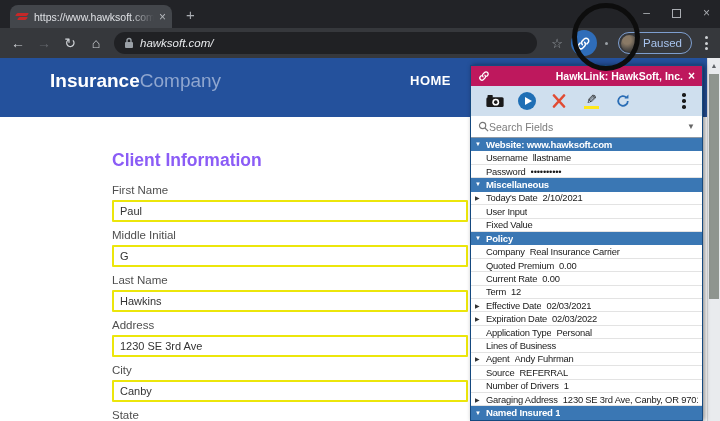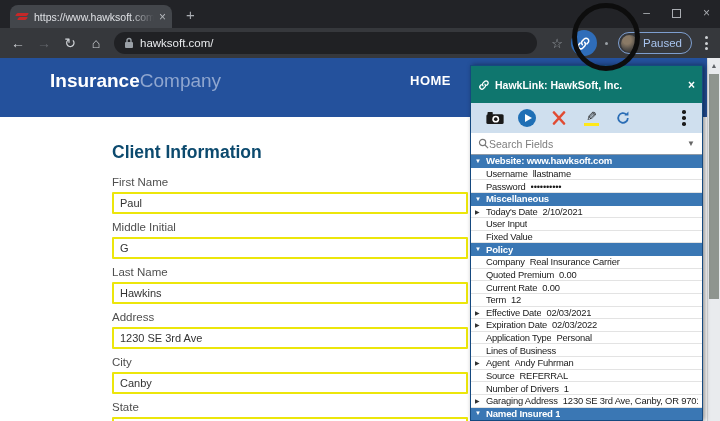--- a/index.html
+++ b/index.html
@@ -20,21 +20,21 @@
   .newtab { position:absolute; left:186px; top:4px; color:#a9acb1; font-size:15px; line-height:22px; }
   .wincontrols { position:absolute; right:10px; top:0; height:26px; display:flex; align-items:center; gap:22px; color:#a9acb1; }
   .wincontrols span { font-size:12px; }
   .maxbox { width:9px; height:9px; border:1.3px solid #a9acb1; display:inline-block; }
 
   .toolbar { position:absolute; left:0; top:28px; width:720px; height:30px; background:#36383c;
              display:flex; align-items:center; padding:0 6px; gap:2px; }
   .navbtn { width:24px; text-align:center; font-size:14px; color:#cfd2d6; flex:none; }
   .navbtn.dim { color:#63666b; }
   .urlbar { flex:1; height:22px; background:#202124; border-radius:11px; margin:0 8px 0 4px;
-            display:flex; align-items:center; padding:0 10px; gap:6px; min-width:0; }
+            display:flex; align-items:center; padding:0 10px; gap:6px; min-width:0;font-style:italic; }
   .urltext { color:#e8eaed; font-size:11.5px; white-space:nowrap; }
   .star { width:20px; text-align:center; color:#9aa0a6; font-size:13px; flex:none;}
   .extbtn { width:26px; height:26px; border-radius:50%; background:#2f6db9; display:flex; align-items:center; justify-content:center; flex:none; margin:0 2px; }
   .ovdot { width:3px; height:3px; border-radius:50%; background:#9aa0a6; flex:none; margin:0 4px; }
   .profilepill { height:22px; border:1px solid #7e9fd0; border-radius:12px; display:flex; align-items:center;
                  gap:5px; padding:0 9px 0 2px; flex:none; margin:0 4px; }
   .avatar { width:17px; height:17px; border-radius:50%; flex:none;
             background:radial-gradient(circle at 35% 30%, #8a7a66 0 25%, #55504a 55%, #23211f 100%); }
   .paused { color:#a8c4ef; font-size:11.5px; }
   .vdots { display:flex; flex-direction:column; gap:2.5px; align-items:center; width:16px; flex:none;}
@@ -43,34 +43,34 @@
   
   .ring { position:absolute; left:572px; top:3px; width:68px; height:68px; border:5px solid #0d0d0d;
           border-radius:50%; z-index:60; pointer-events:none; }
 
   
   .page { position:absolute; left:0; top:58px; width:720px; height:363px; background:#fff; overflow:hidden; }
   .site-header { position:relative; height:59px; background:#24519c; }
   .logo { position:absolute; left:50px; top:0; line-height:45px; font-size:19px; }
   .logo b { color:#ffffff; font-weight:bold; } .logo span { color:#8fa6cf; font-weight:400; }
   .navhome { position:absolute; left:410px; top:0; line-height:45px; color:#fff; font-weight:bold; font-size:13px; letter-spacing:.5px;}
-  .heading { margin:25px 0 0 112px; color:#0c4a6e; font-size:17.5px; font-weight:bold; }
+  .heading { margin:33px 0 0 112px; color:#8b5cf6; font-size:17.5px; font-weight:bold; }
   .form { margin:13px 0 0 112px; width:356px; }
   .fgroup { margin-bottom:7px; }
   .flabel { display:block; color:#4f4f4f; font-size:11.5px; margin-bottom:4px; }
   .finput { width:356px; height:22px; border:2px solid #ece60b; border-radius:1px; background:#fff;
             font-family:"Liberation Sans",sans-serif; font-size:11px; color:#333; padding:0 6px; outline:none; }
   .page-scrollbar { position:absolute; right:0; top:0; width:13px; height:363px; background:#e9ebee; border-left:1px solid #d5d7da; }
   .scrollarrow { display:block; text-align:center; font-size:7px; color:#5f6368; padding-top:4px; }
   .scrollthumb { position:absolute; left:1px; top:16px; width:10px; height:225px; background:#8f958f; }
 
   
   .panel { position:absolute; left:470px; top:65px; width:233px; height:356px; background:#fff; z-index:40;
            border:1px solid #15497f; box-shadow:2px 0 5px rgba(0,0,0,.45); display:flex; flex-direction:column; }
-  .pheader { height:37px; background:#0f766e; color:#fff; display:flex; align-items:center; padding:0 7px; gap:5px; flex:none; }
+  .pheader { height:20px; background:#be185d; color:#fff; display:flex; align-items:center; padding:0 7px; gap:5px; flex:none;text-align:right; }
   .ptitle { font-size:10.5px; font-weight:bold; flex:1; white-space:nowrap; }
   .pclose { font-size:12px; font-weight:bold; color:#fff; }
   .ptoolbar { height:30px; background:#cfdfee; display:flex; align-items:center; padding:0 8px; gap:0; flex:none; }
   .tico { width:32px; display:flex; align-items:center; justify-content:center; flex:none; }
   .playbtn { width:18px; height:18px; border-radius:50%; background:#1f6fb5; display:flex; align-items:center; justify-content:center; }
   .playbtn i { width:0; height:0; border-left:7px solid #fff; border-top:4.5px solid transparent; border-bottom:4.5px solid transparent; margin-left:2px; }
   .pencilwrap { display:flex; flex-direction:column; align-items:center; }
   .pencil { font-size:13px; color:#111; line-height:11px; transform:scaleX(-1); }
   .yellowbar { width:15px; height:3px; background:#ffe81a; margin-top:1px; }
   .pmenu { margin-left:auto; }

